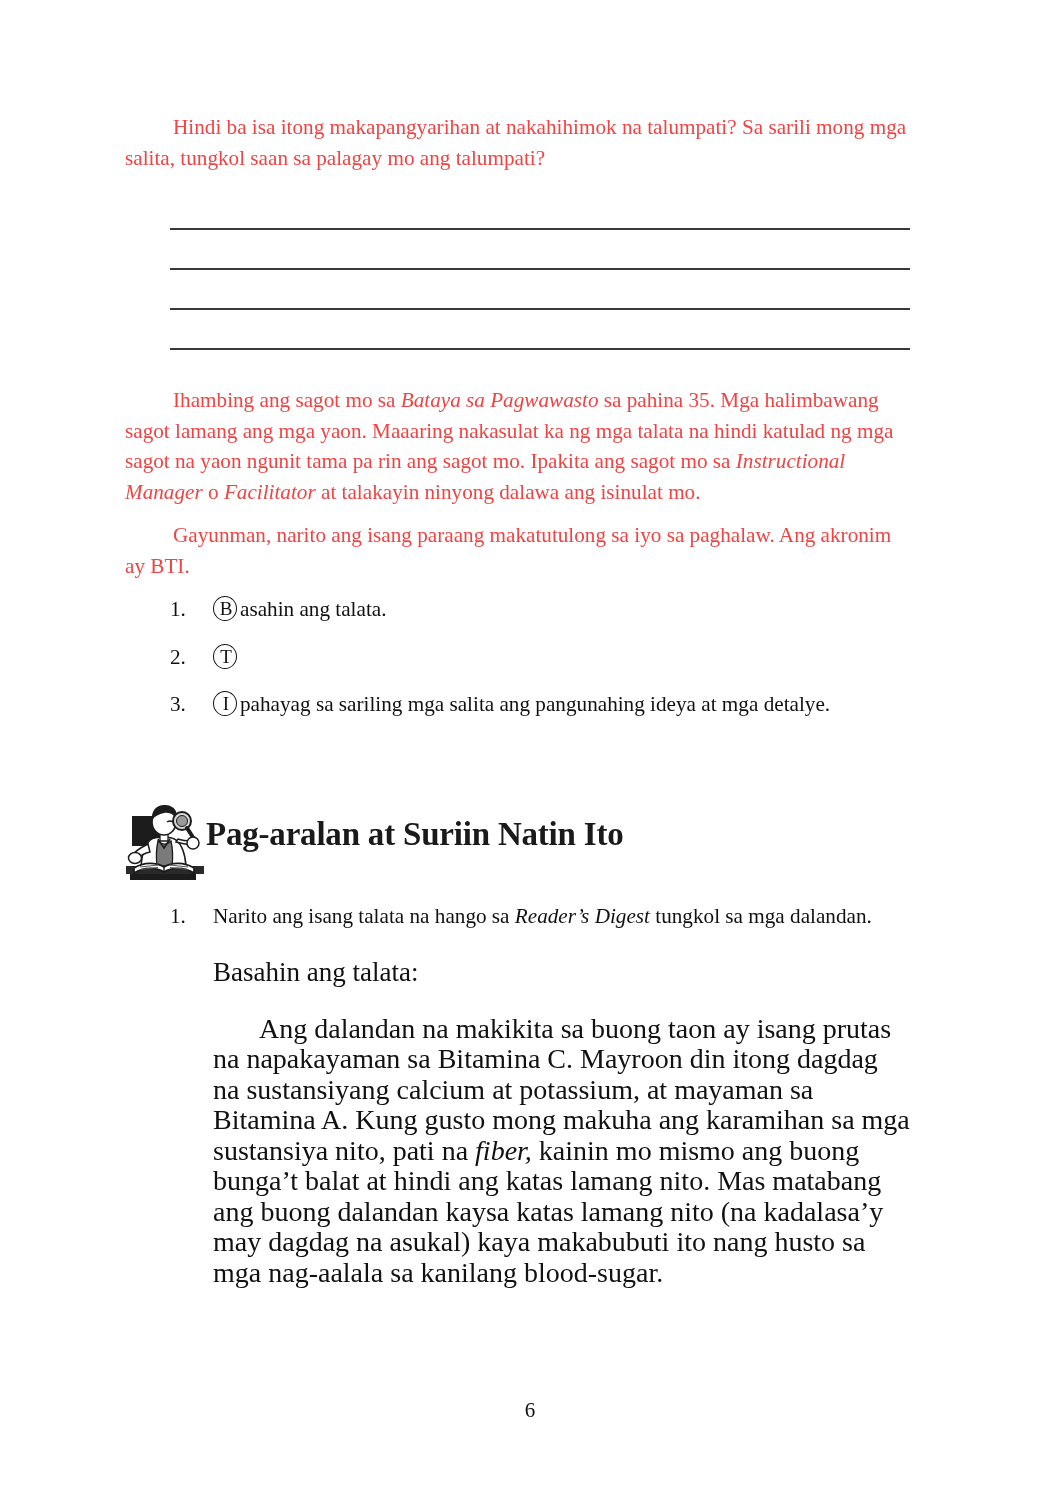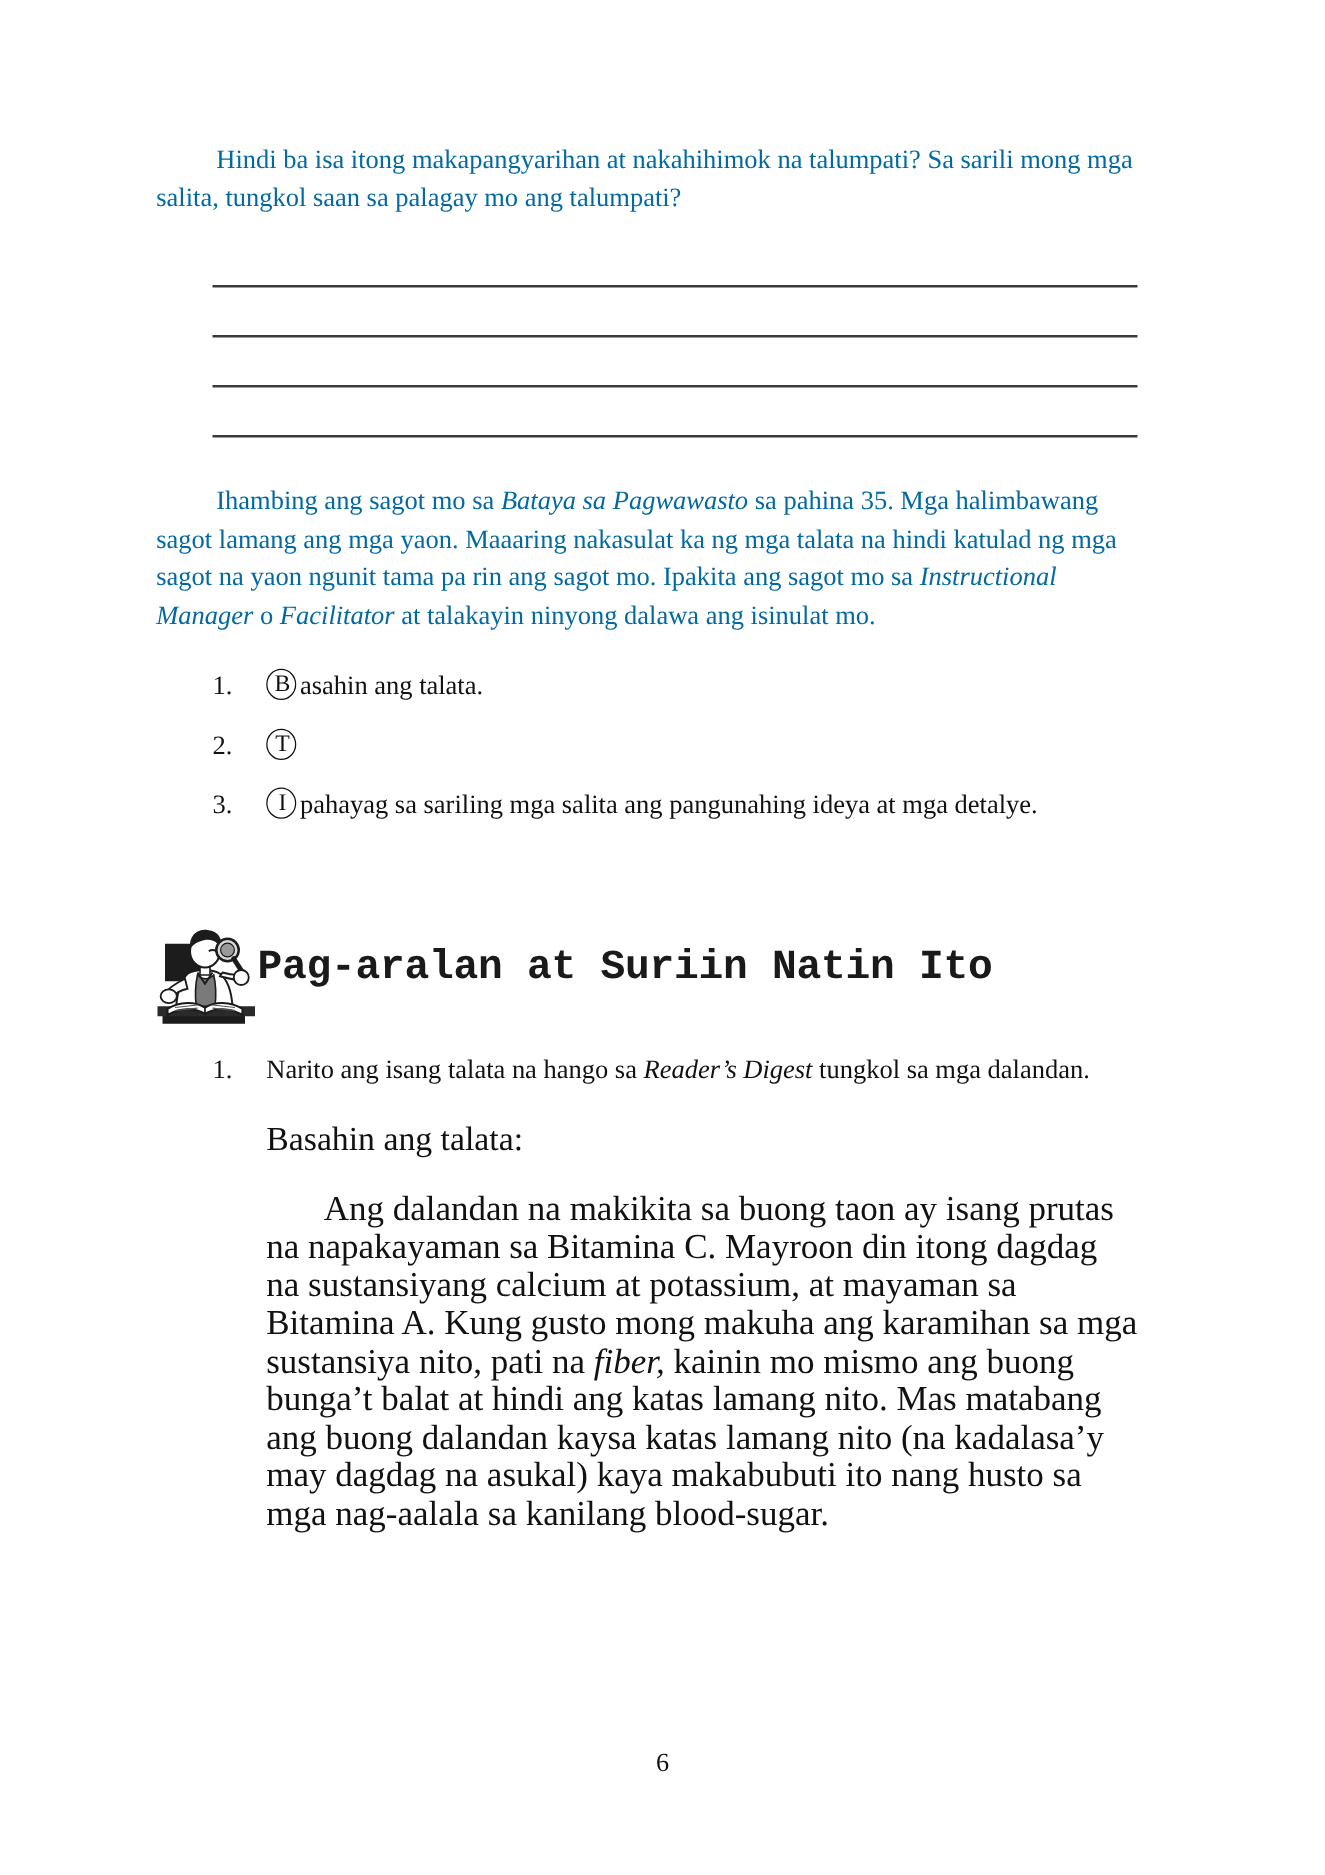--- a/index.html
+++ b/index.html
@@ -23,21 +23,21 @@
     left: 125px;
     top: 112px;
     width: 785px;
   }
   p.body {
     margin: 0 0 0 0;
     font-size: 21.2px;
     line-height: 30.5px;
     text-align: left;
     text-indent: 48px;
-    color: #0369a1;
+    color: #ef4444;
   }
   .gap-sm { height: 13px; }
   .gap-md { height: 26px; }
   .gap-xl { height: 46px; }
 
   
   .rules {
     margin-left: 45px;
     width: 740px;
   }
@@ -131,21 +131,21 @@
     left: 0;
     top: 0;
     width: 92px;
     height: 92px;
   }
   .section-head h2 {
     position: absolute;
     left: 86px;
     top: 20px;
     margin: 0;
-    font-family: Liberation Mono, monospace;
+    font-family: Liberation Serif, serif;
     font-weight: bold;
     font-size: 33px;
     letter-spacing: -0.2px;
     color: #1a1a1a;
   }
 
   
   ol.tasks {
     list-style: none;
     margin: 0;
@@ -215,20 +215,21 @@
           <span class="line"></span>
         </div>
     </div>
 
     <div class="gap-md"></div>
 
     <p class="body"><span>Ihambing ang sagot mo sa </span><i>Bataya sa Pagwawasto</i><span> sa pahina 35. Mga halimbawang sagot lamang ang mga yaon. Maaaring nakasulat ka ng mga talata na hindi katulad ng mga sagot na yaon ngunit tama pa rin ang sagot mo. Ipakita ang sagot mo sa </span><i>Instructional Manager</i><span> o </span><i>Facilitator</i><span> at talakayin ninyong dalawa ang isinulat mo.</span></p>
 
     <div class="gap-sm"></div>
 
+    <p class="body">Gayunman, narito ang isang paraang makatutulong sa iyo sa paghalaw. Ang akronim ay BTI.</p>
 
     <div class="gap-sm"></div>
 
     <ol class="bti">
       <li>
         <span class="num">1.</span>
         <span class="circled">
           <span class="ring"></span>
           <span class="ch">B</span>
         </span><span>asahin ang talata.</span>

